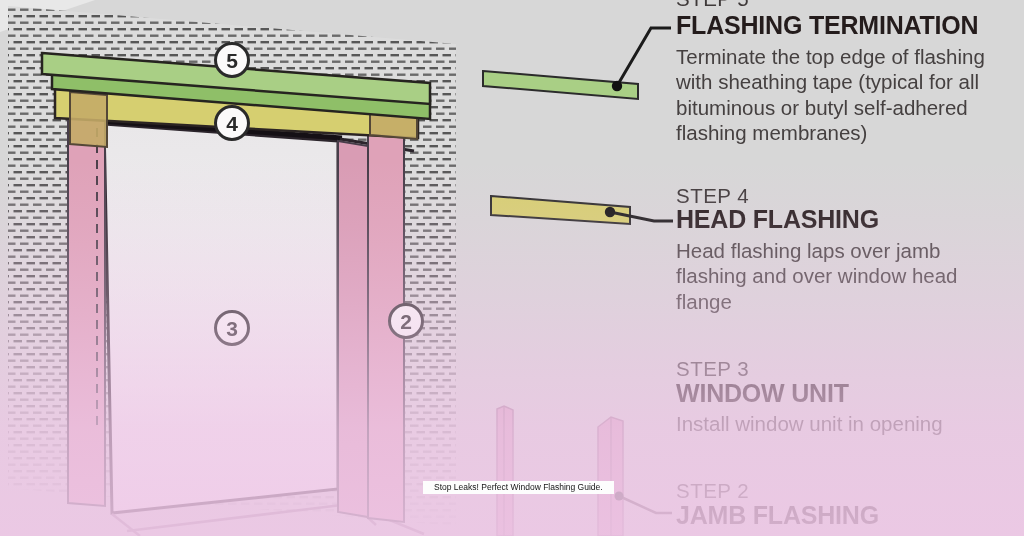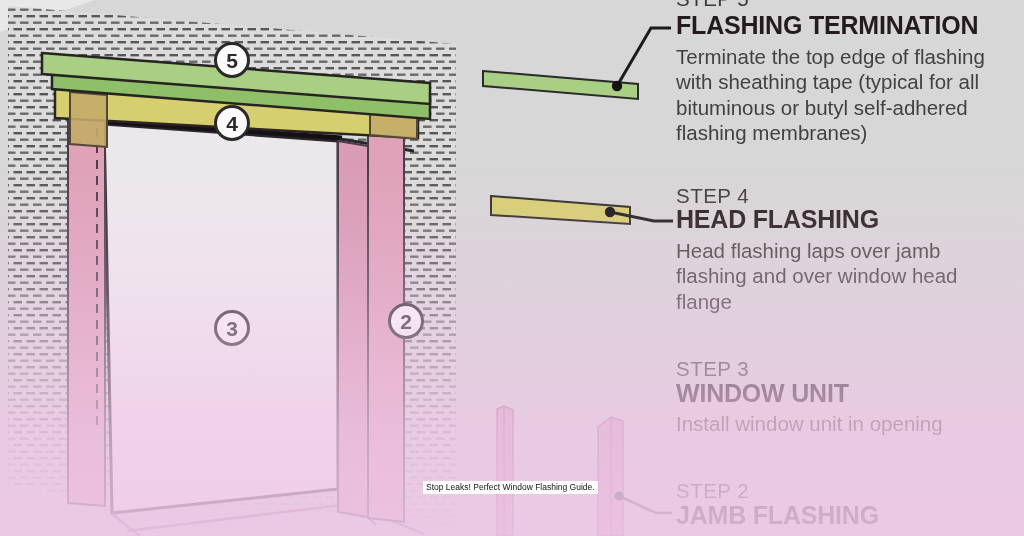--- a/index.html
+++ b/index.html
@@ -30,21 +30,21 @@
       rgba(238,198,230,0) 30%,
       rgba(238,198,230,0.14) 42%,
       rgba(238,198,230,0.34) 55%,
       rgba(238,198,230,0.56) 68%,
       rgba(238,198,230,0.74) 80%,
       rgba(238,198,230,0.87) 100%);
   }
   .caption-label{
     position:absolute;left:423px;top:481px;z-index:4;
     background:#fdfdfd;color:#141414;font-size:8.5px;line-height:11px;
-    padding:1px 3px;white-space:nowrap;
+    padding:1px 11px;white-space:nowrap;
   }
 </style>
 </head>
 <body>
 
 <div class="stage">
 
   <svg class="diagram-svg" width="1024" height="536" viewBox="0 0 1024 536" xmlns="http://www.w3.org/2000/svg">
     <defs>
       <pattern id="wallPat" width="13" height="13" patternUnits="userSpaceOnUse">

